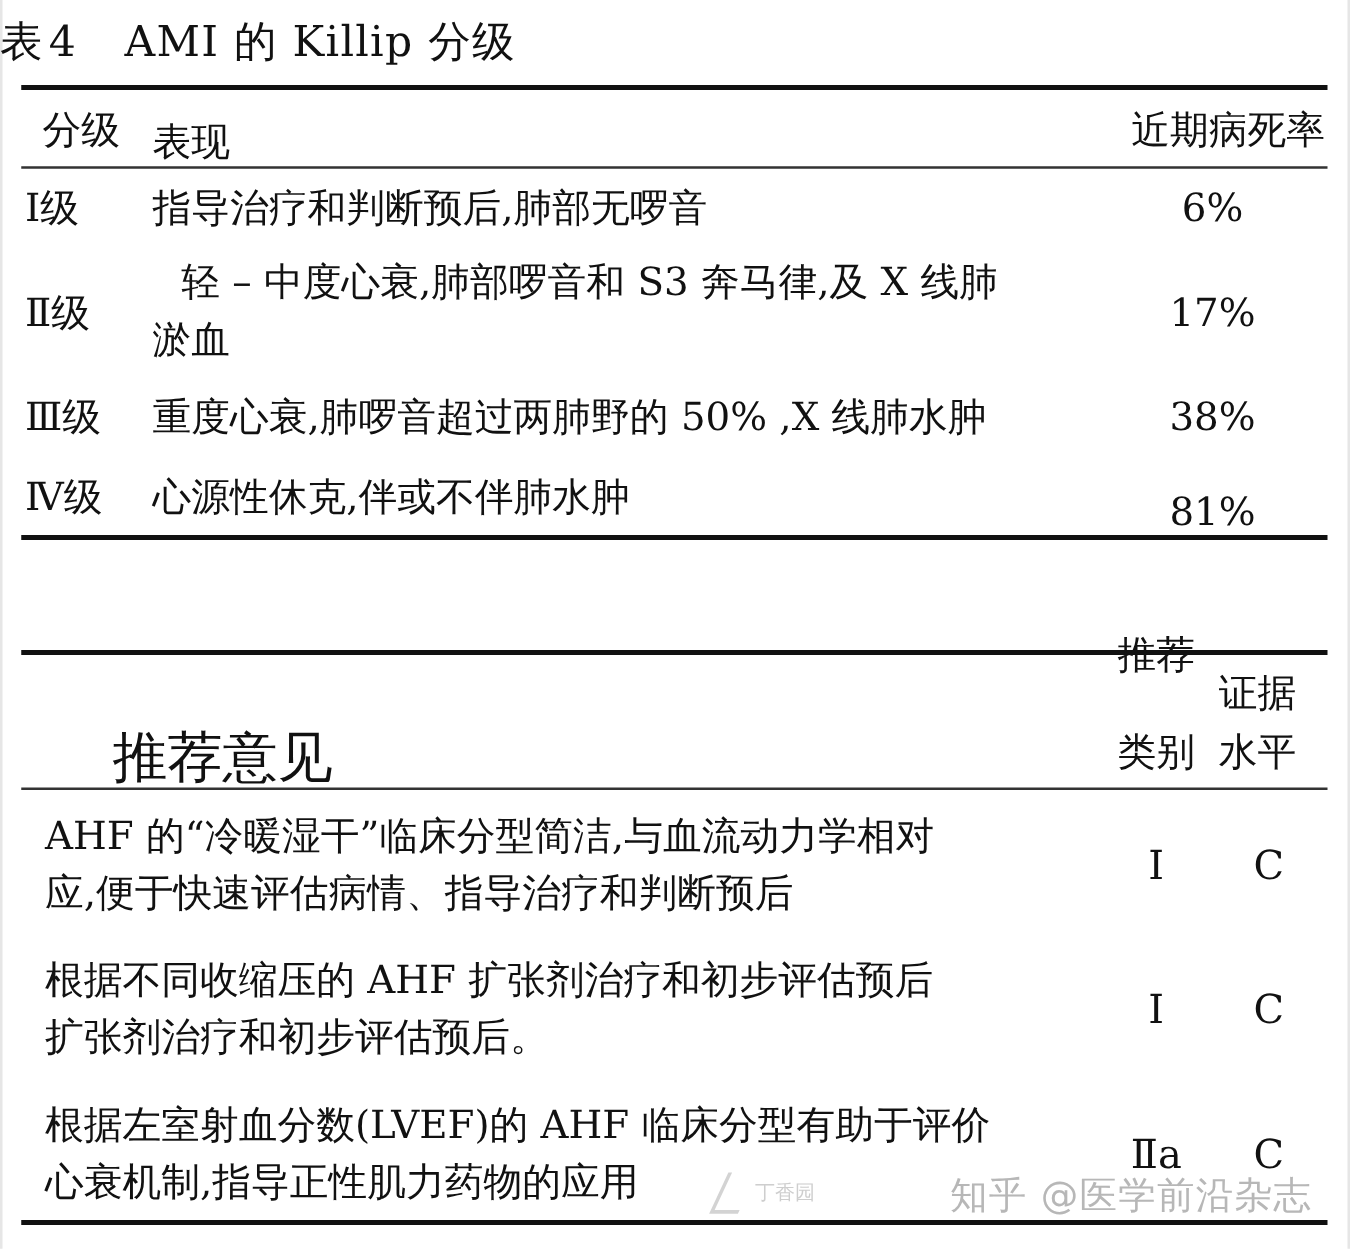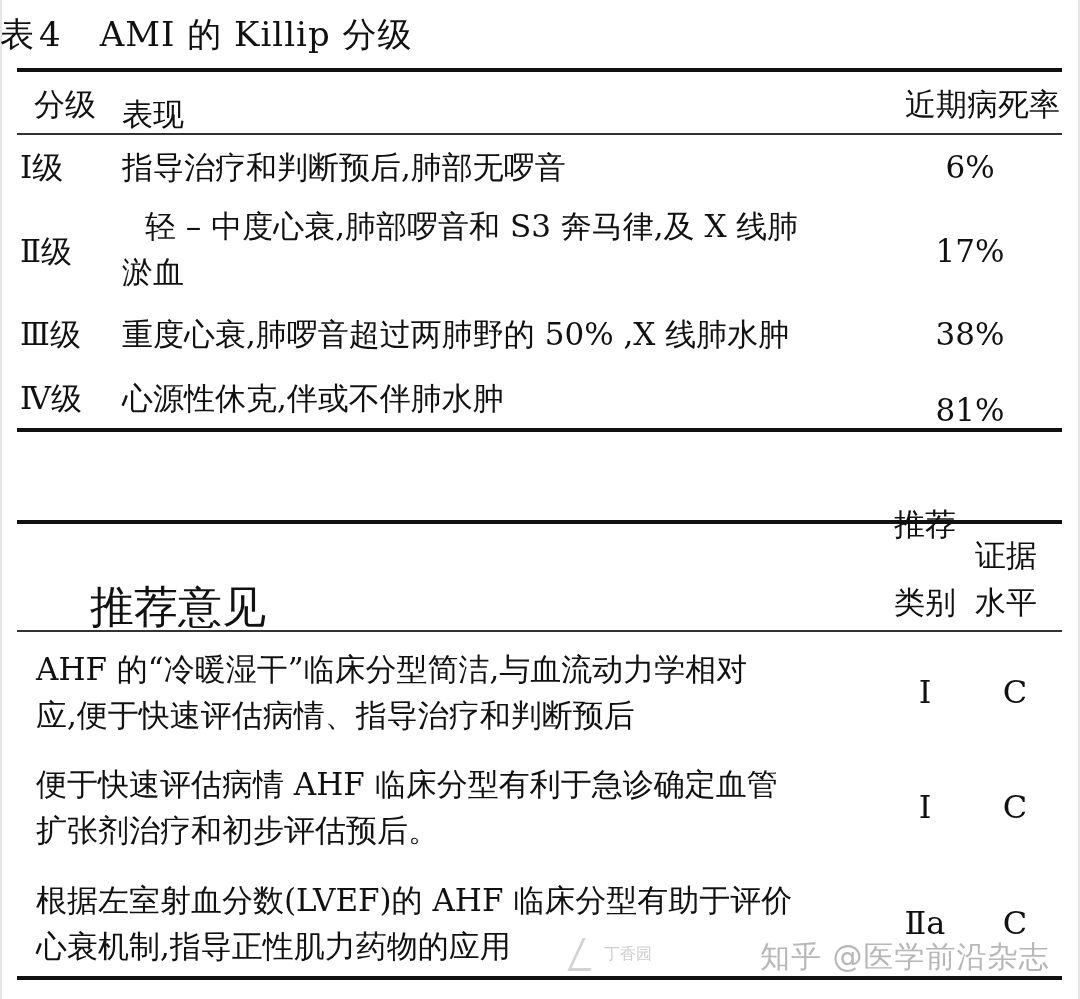--- a/index.html
+++ b/index.html
@@ -147,21 +147,21 @@
 <div class="rule thin" style="top:630px;"></div>
 
 <div>
   <div class="cell t2-text" style="top:647px;">AHF 的“冷暖湿干”临床分型简洁,与血流动力学相对</div>
   <div class="cell t2-text" style="top:693px;">应,便于快速评估病情、指导治疗和判断预后</div>
   <div class="cell t2-cls" style="top:670px;">Ⅰ</div>
   <div class="cell t2-lvl" style="top:670px;">C</div>
 </div>
 
 <div>
-  <div class="cell t2-text" style="top:762px;">便于快速评估病情 AHF 临床分型有利于急诊确定血管</div>
+  <div class="cell t2-text" style="top:762px;">根据不同收缩压的 AHF 扩张剂治疗和初步评估预后</div>
   <div class="cell t2-text" style="top:808px;">扩张剂治疗和初步评估预后。</div>
   <div class="cell t2-cls" style="top:785px;">Ⅰ</div>
   <div class="cell t2-lvl" style="top:785px;">C</div>
 </div>
 
 <div>
   <div class="cell t2-text" style="top:878px;">根据左室射血分数(LVEF)的 AHF 临床分型有助于评价</div>
   <div class="cell t2-text" style="top:924px;">心衰机制,指导正性肌力药物的应用</div>
   <div class="cell t2-cls" style="top:901px;">Ⅱa</div>
   <div class="cell t2-lvl" style="top:901px;">C</div>

